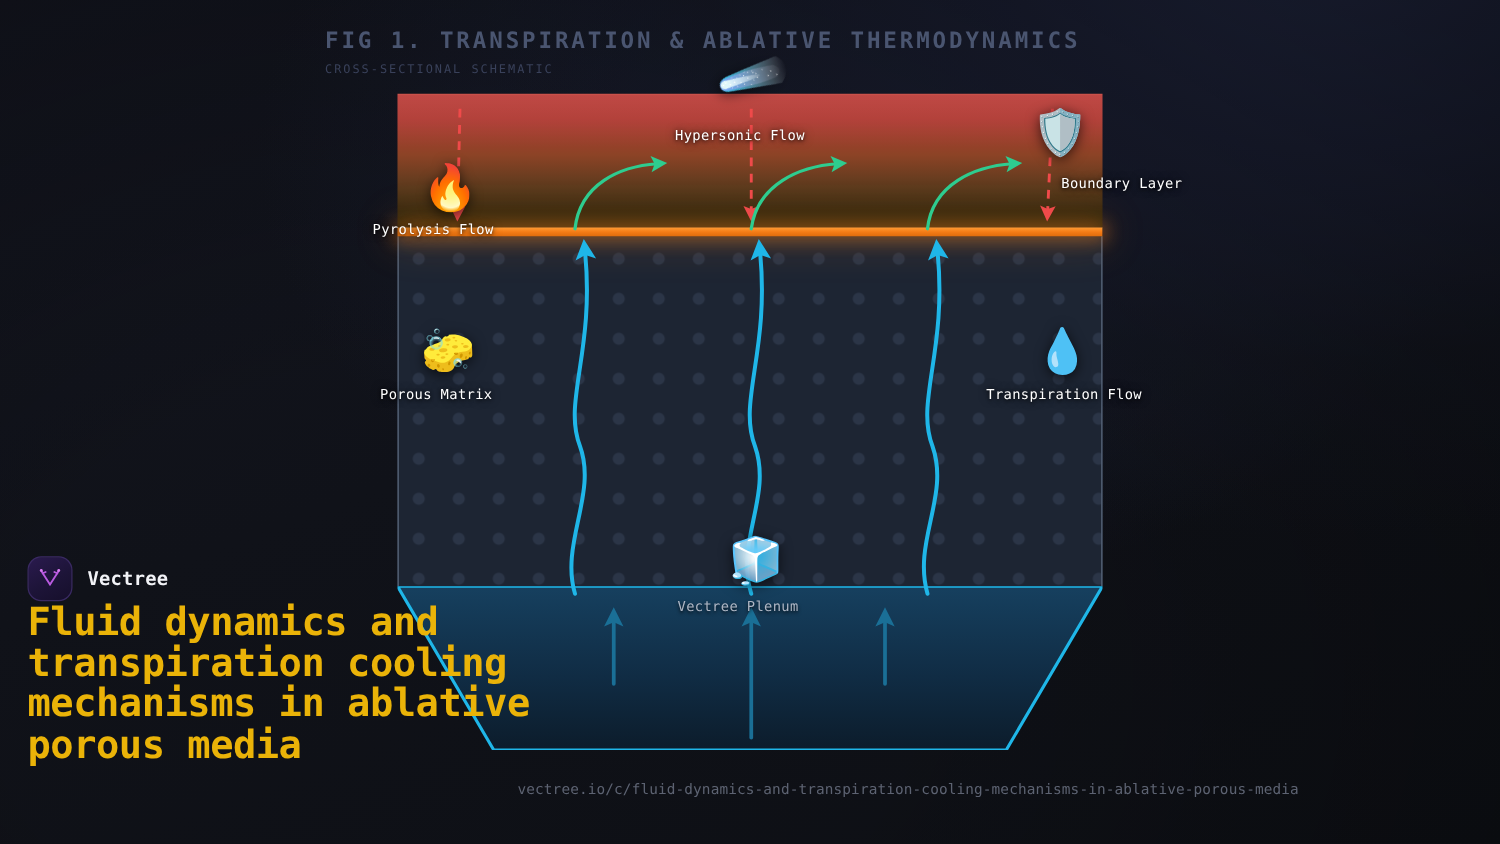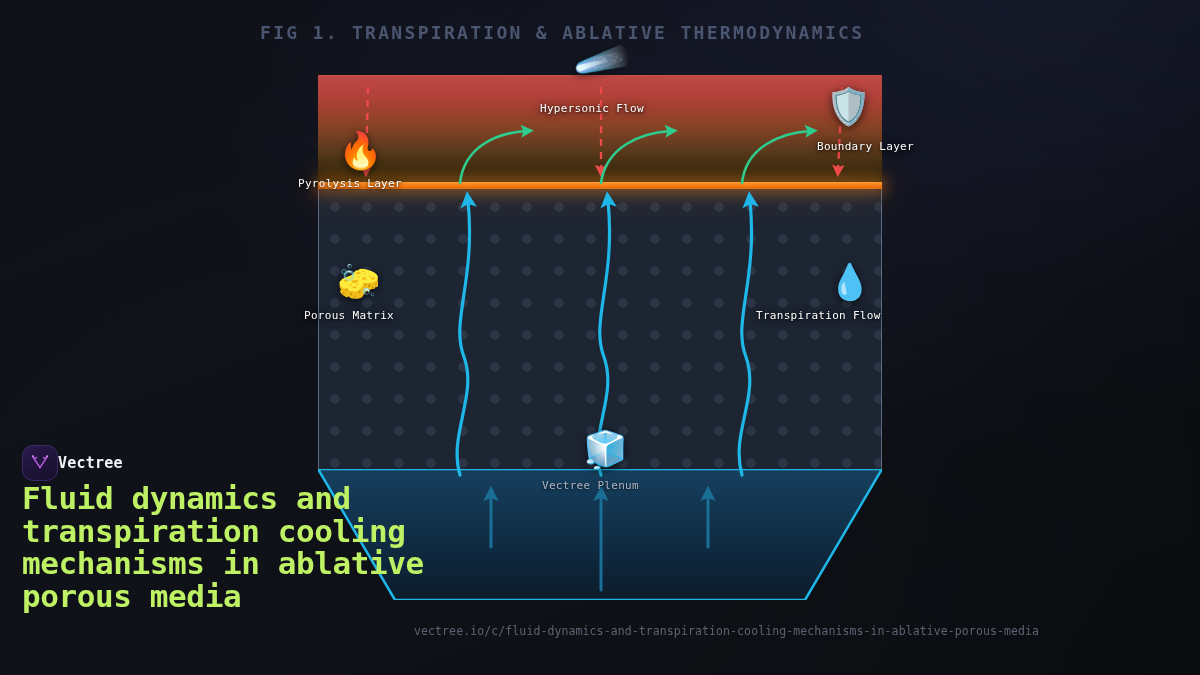--- a/index.html
+++ b/index.html
@@ -84,50 +84,51 @@
   }
   .diag-label.muted { color:#aeb6c4; font-weight:normal; text-shadow:0 1px 3px #000000cc; }
   .diag-icon {
     position:absolute; z-index:11; font-size:34px; line-height:1;
     filter:drop-shadow(0 2px 5px #000000aa);
   }
 
   
   #brand-row {
     position:absolute; left:22px; top:445px;
-    display:flex; align-items:center; z-index:20;
+    display:flex; align-items:center; gap:12px; z-index:20;
   }
   #brand-logo {
     width:36px; height:36px; border-radius:11px;
     background:linear-gradient(150deg,#2a1a4e 0%, #1d1438 55%, #160f2b 100%);
     border:1px solid #3a2a63;
     display:flex; align-items:center; justify-content:center;
     flex:none;
   }
   #brand-name { font-size:15px; font-weight:bold; color:#f2f3f7; letter-spacing:0.2px; }
 
   #page-title {
     position:absolute; left:22px; top:482px; width:410px; z-index:20;
     font-size:31px; font-weight:bold; line-height:1.05;
-    color:#bef264; letter-spacing:-0.4px;
+    color:#eab308; letter-spacing:-0.4px;
   }
 
   #footer-url {
     position:absolute; left:414px; top:624px; z-index:20;
     font-size:11.5px; color:#5d6372; letter-spacing:0.1px; white-space:nowrap;
   }
 </style>
 </head>
 <body>
 
 <div id="bg-glow"></div>
 <div id="bg-vignette"></div>
 
 <div id="fig-header">
   <div id="fig-title">FIG 1. TRANSPIRATION &amp; ABLATIVE THERMODYNAMICS</div>
+  <div id="fig-subtitle">CROSS-SECTIONAL SCHEMATIC</div>
 </div>
 
 <div id="diagram">
 
   <div id="hot-zone"></div>
   <div id="ablation-line"></div>
   <div id="porous-matrix"></div>
 
   <svg id="plenum" viewBox="0 0 564 131" preserveAspectRatio="none">
     <defs>
@@ -178,30 +179,30 @@
       <path d="M173,472 L173,420" marker-end="url(#mCyanDark)"></path>
       <path d="M283,515 L283,420" marker-end="url(#mCyanDark)"></path>
       <path d="M390,472 L390,420" marker-end="url(#mCyanDark)"></path>
     </g>
   </svg>
 
   <div class="diag-icon" style="left:262px; top:-33px; font-size:38px; transform:rotate(28deg);">☄️</div>
   <div class="diag-label" style="left:222px; top:27px;">Hypersonic Flow</div>
 
   <div class="diag-icon" style="left:508px; top:14px; font-size:36px;">🛡️</div>
-  <div class="diag-label" style="left:459px; top:65px;padding-left:40px;">Boundary Layer</div>
+  <div class="diag-label" style="left:491px; top:65px;padding-left:40px;">Boundary Layer</div>
 
   <div class="diag-icon" style="left:20px; top:58px; font-size:36px;">🔥</div>
-  <div class="diag-label" style="left:-20px; top:102px;">Pyrolysis Layer</div>
+  <div class="diag-label" style="left:-20px; top:102px;">Pyrolysis Flow</div>
 
   <div class="diag-icon" style="left:19px; top:190px; font-size:35px;">🧽</div>
   <div class="diag-label" style="left:-14px; top:234px;">Porous Matrix</div>
 
   <div class="diag-icon" style="left:510px; top:190px; font-size:35px;">💧</div>
-  <div class="diag-label" style="left:438px; top:234px;">Transpiration Flow</div>
+  <div class="diag-label" style="left:471px; top:234px;">Transpiration Flow</div>
 
   <div class="diag-icon" style="left:265px; top:357px; font-size:36px;">🧊</div>
   <div class="diag-label muted" style="left:224px; top:404px;">Vectree Plenum</div>
 </div>
 
 <div id="brand-row">
   <div id="brand-logo">
     <svg width="20" height="20" viewBox="0 0 20 20" aria-hidden="true">
       <g stroke="#b95ae0" stroke-width="1.5" fill="none" stroke-linecap="round">
         <path d="M4.2,5.6 L10,14.6 L15.8,5.6"></path>

